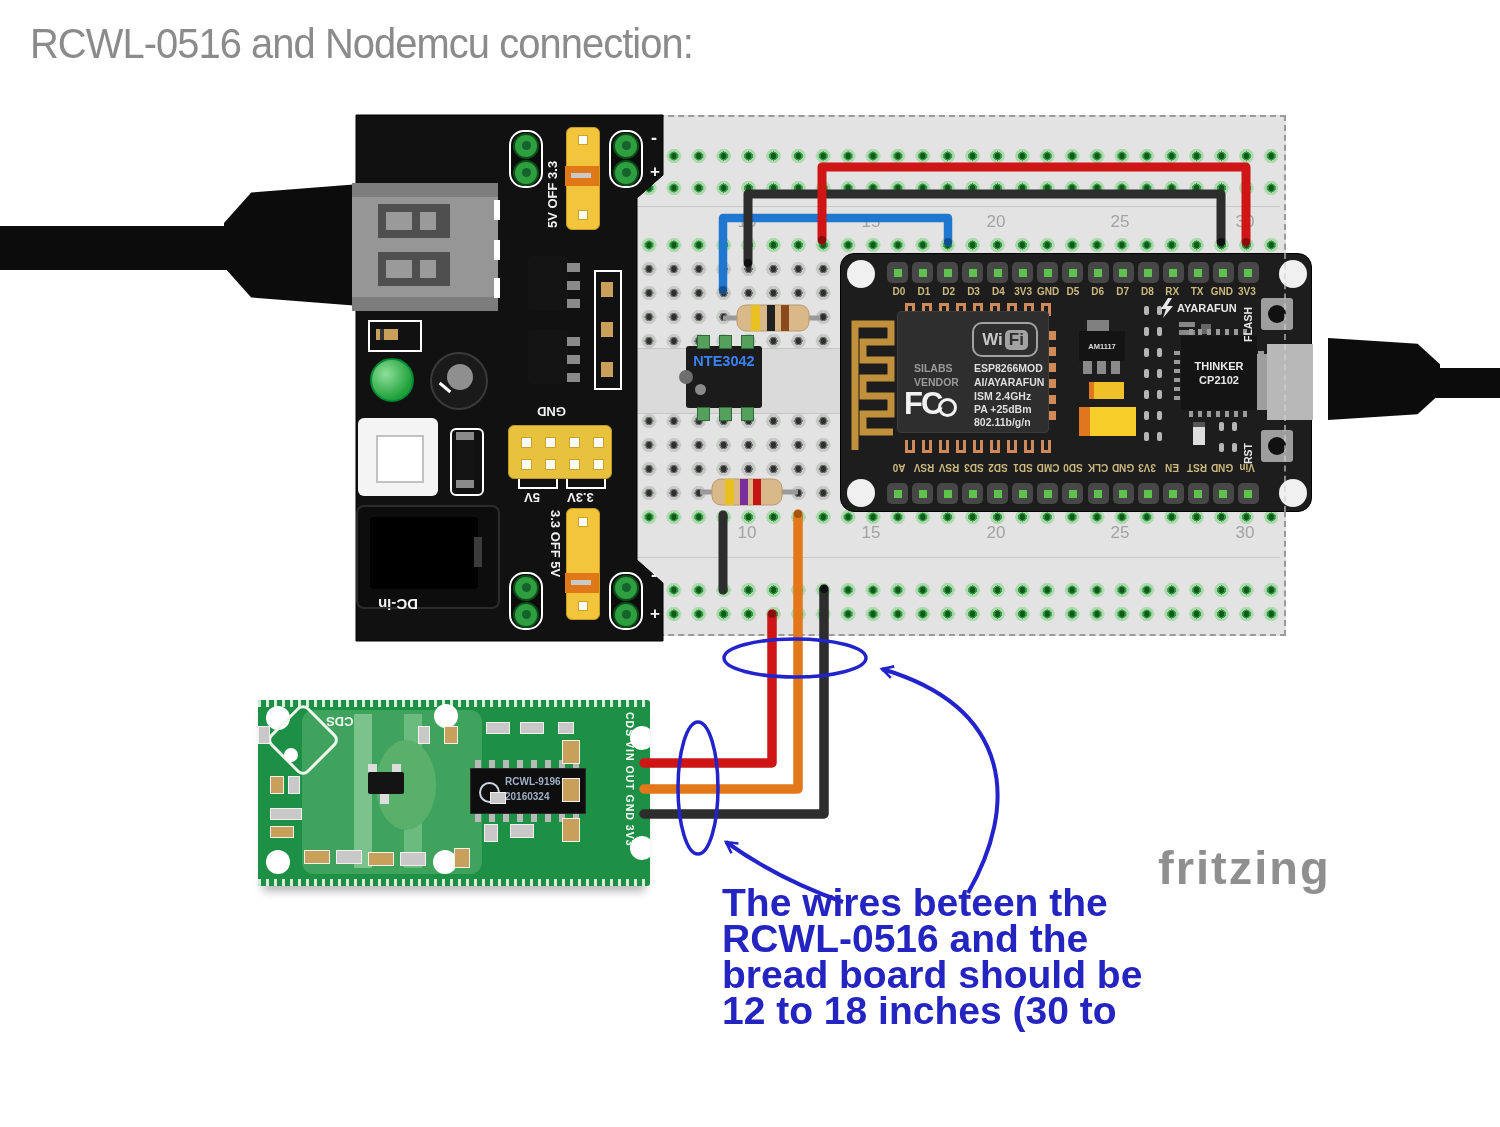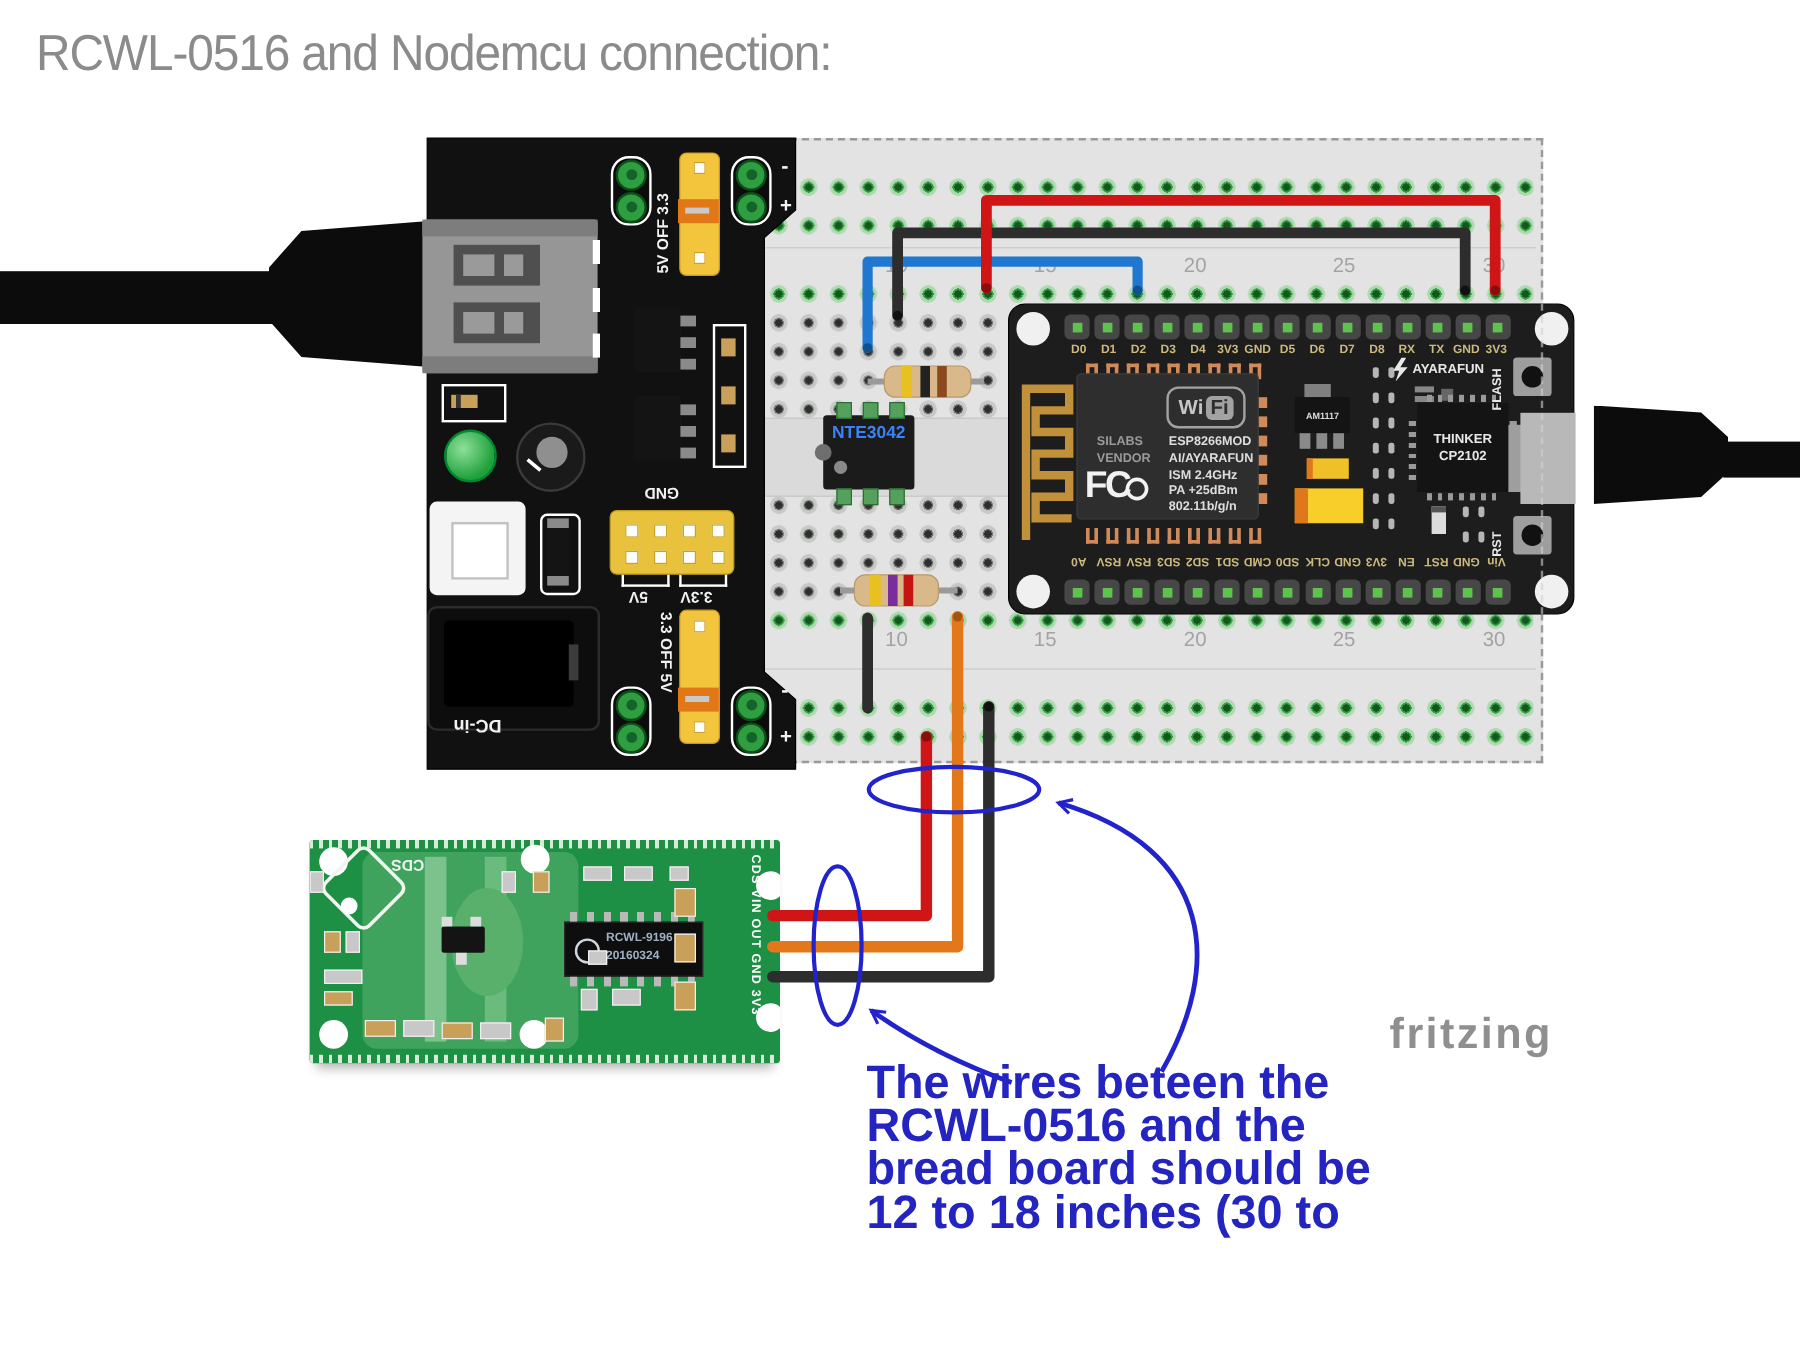--- a/index.html
+++ b/index.html
@@ -78,21 +78,21 @@
   .nte-lbl{position:absolute;left:0;top:7px;width:76px;text-align:center;color:#3b82f6;
            font-size:14.5px;font-weight:bold;}
   
   .rcwl{position:absolute;left:258px;top:700px;width:392px;height:186px;background:#1d9045;
         border-radius:3px;box-shadow:0 10px 9px -5px rgba(0,0,0,.3);overflow:hidden;}
   .rhole{position:absolute;width:24px;height:24px;border-radius:50%;background:#fff;}
   .smd{position:absolute;background:#c8c8c8;border:1.5px solid #f0f0f0;}
   .smdt{position:absolute;background:#c9a05a;border:1.5px solid #f0f0f0;}
   .ann{position:absolute;left:722px;top:885px;font-size:39px;font-weight:bold;color:#2424c0;
        line-height:36px;white-space:nowrap;}
-  .fritz{position:absolute;left:1158px;top:840px;font-size:36px;font-weight:600;color:#8f8f8f;letter-spacing:2px;}
+  .fritz{position:absolute;left:1158px;top:840px;font-size:47px;font-weight:600;color:#8f8f8f;letter-spacing:2px;}
   svg.overlay{position:absolute;left:0;top:0;pointer-events:none;}
 </style>
 </head>
 <body>
 
 <div class="stage">
 
   <div class="title">RCWL-0516 and Nodemcu connection:</div>
 
   <div class="bboard">

